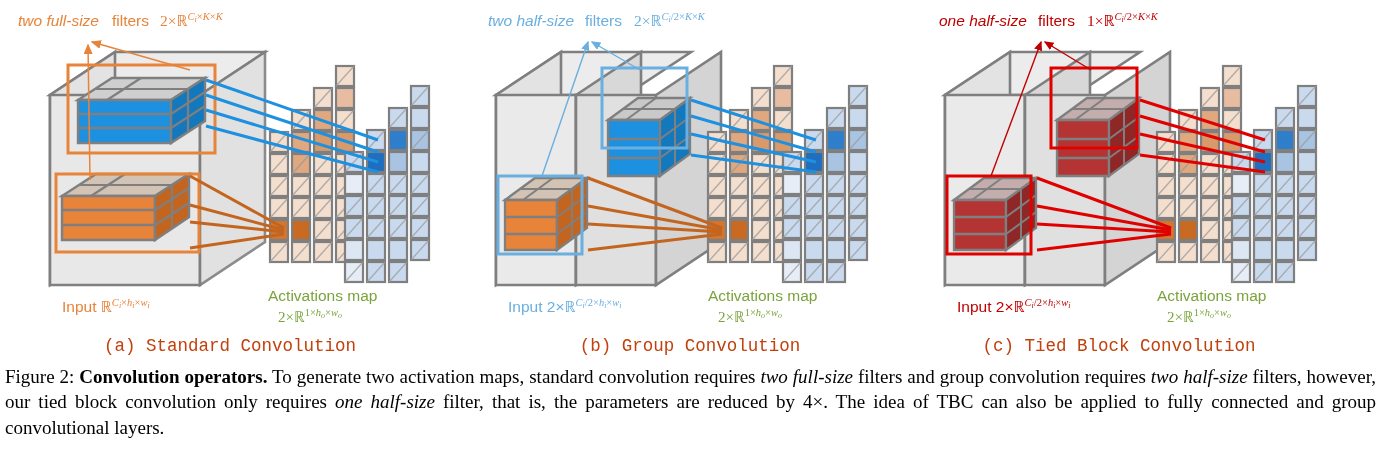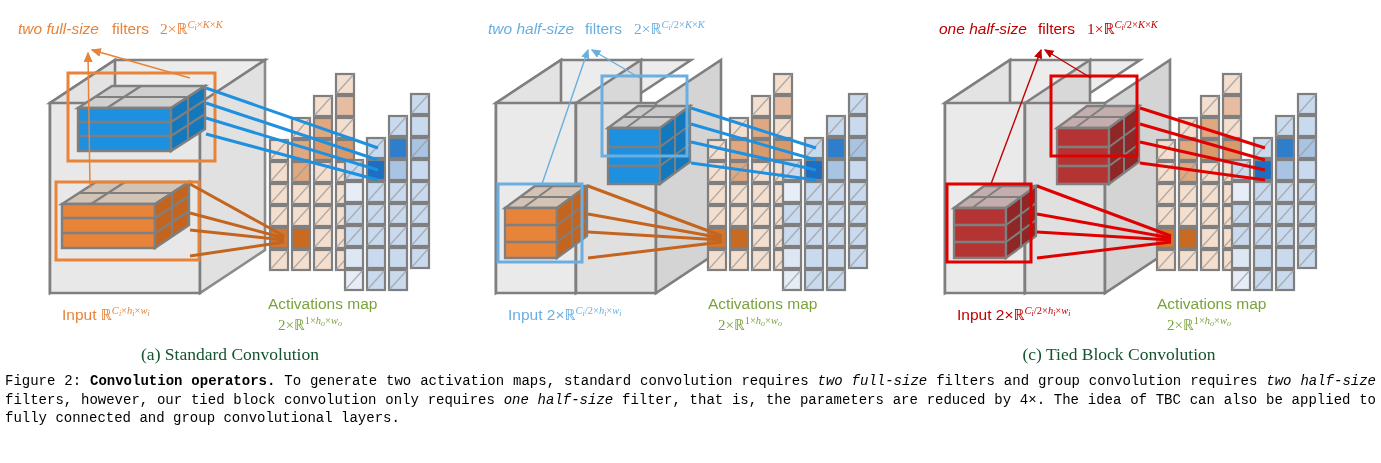--- a/index.html
+++ b/index.html
@@ -1,27 +1,27 @@
 <!DOCTYPE html>
 <html><head>
 <meta charset="utf-8">
 <style>
   html,body{margin:0;padding:0;background:#ffffff;}
   body{width:1381px;height:463px;font-family:"Liberation Serif",serif;overflow:hidden;}
-  #root{position:relative;width:1381px;height:334px;margin-top:8px;}
+  #root{position:relative;width:1381px;height:334px;}
   .panel{position:absolute;top:0;width:460px;height:335px;}
   #p-a{left:0;}
   #p-b{left:460px;}
   #p-c{left:921px;}
   .panel svg{display:block;}
   .subcap{position:absolute;top:336px;height:24px;width:460px;text-align:center;
-          font-family:Liberation Serif, serif;font-size:17.5px;color:#14532d;}
+          font-family:Liberation Mono, monospace;font-size:17.5px;color:#c2410c;}
   #sc-a{left:0;} #sc-b{left:460px;} #sc-c{left:889px;}
   #caption{position:absolute;left:5px;top:364px;width:1371px;
-           font-family:Liberation Mono, monospace;font-size:14px;line-height:1.33;
+           font-family:Liberation Serif, serif;font-size:19px;line-height:1.33;
            color:#000;text-align:justify;}
   #caption b{font-weight:bold;}
   #caption i{font-style:italic;}
   .lbl{font-family:"Liberation Sans",sans-serif;}
   .math{font-family:"Liberation Serif",serif;}
 </style>
 </head>
 <body>
 
 <div id="root">
@@ -578,17 +578,18 @@
         <line x1="116" y1="250" x2="250" y2="234"></line>
       </g>
 
       <text x="36" y="312" class="lbl" font-size="15.5" fill="#C00000">Input 2×<tspan class="math">ℝ</tspan><tspan class="math" font-size="10.5" dy="-6" font-style="italic">C</tspan><tspan class="math" font-size="8" dy="2" font-style="italic">i</tspan><tspan class="math" font-size="10.5" dy="-2">/2×</tspan><tspan class="math" font-size="10.5" font-style="italic">h</tspan><tspan class="math" font-size="8" dy="2" font-style="italic">i</tspan><tspan class="math" font-size="10.5" dy="-2">×</tspan><tspan class="math" font-size="10.5" font-style="italic">w</tspan><tspan class="math" font-size="8" dy="2" font-style="italic">i</tspan></text>
       <text x="236" y="301" class="lbl" font-size="15.5" fill="#7AA33C">Activations map</text>
       <text x="246" y="322" class="math" font-size="15" fill="#7AA33C">2×ℝ<tspan font-size="10.5" dy="-6">1×</tspan><tspan font-size="10.5" font-style="italic">h</tspan><tspan font-size="8" dy="2" font-style="italic">o</tspan><tspan font-size="10.5" dy="-2">×</tspan><tspan font-size="10.5" font-style="italic">w</tspan><tspan font-size="8" dy="2" font-style="italic">o</tspan></text>
     </svg>
   </div>
 
   <div class="subcap" id="sc-a">(a) Standard Convolution</div>
+  <div class="subcap" id="sc-b">(b) Group Convolution</div>
   <div class="subcap" id="sc-c">(c) Tied Block Convolution</div>
 
   <div id="caption"><span>Figure 2:</span>&nbsp;<b>Convolution operators.</b><span> To generate two activation maps, standard convolution requires </span><i>two full-size</i><span> filters and group convolution requires </span><i>two half-size</i><span> filters, however, our tied block convolution only requires </span><i>one half-size</i><span> filter, that is, the parameters are reduced by 4×. The idea of TBC can also be applied to fully connected and group convolutional layers.</span></div>
 
 </div>
 
 </body></html>

